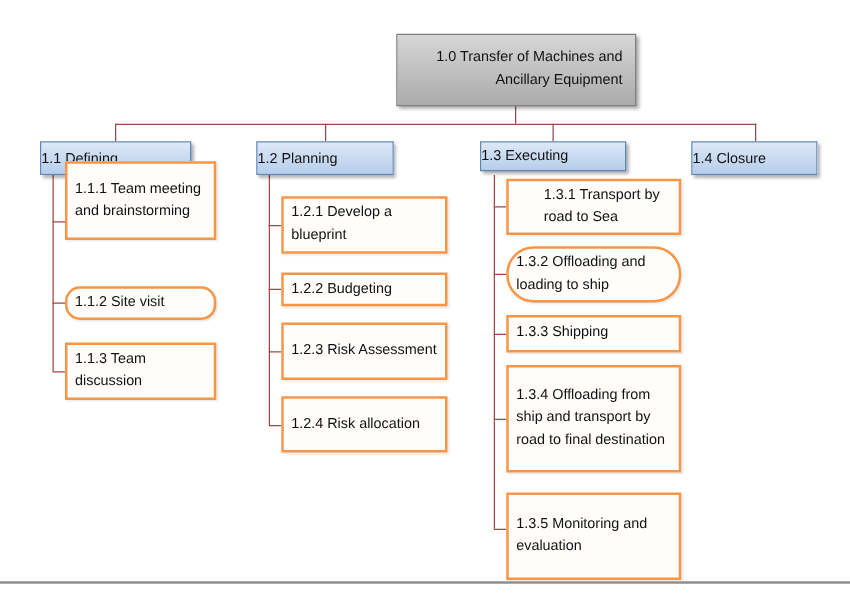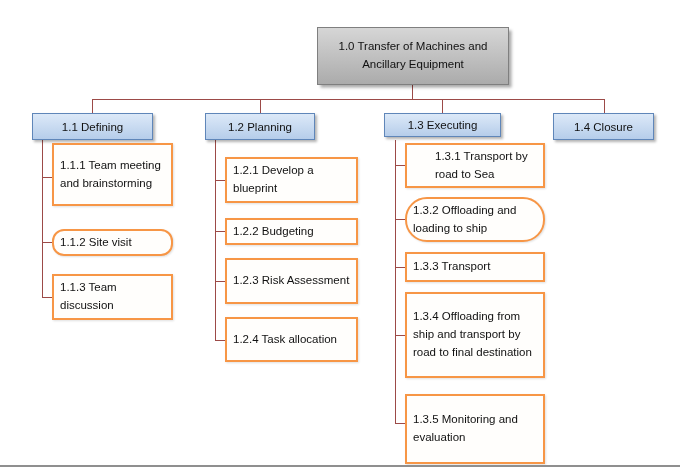--- a/index.html
+++ b/index.html
@@ -26,48 +26,48 @@
     position: absolute;
     box-sizing: border-box;
   }
 
   .node.root {
     left: 317px; top: 27px; width: 192px; height: 58px;
     background: linear-gradient(to bottom, var(--root-fill-top, #d6d6d6), var(--root-fill-bottom, #ababab));
     border: 1px solid var(--root-border, #7f7f7f);
     box-shadow: 2.5px 2.5px 3px rgba(0,0,0,0.35);
     display: flex; align-items: center; justify-content: center;
-    text-align: center;
+    text-align: right;
     font-size: 11.5px; line-height: 1.55;
     padding: 4px 10px;
   }
 
   .node.lvl2 {
     background: linear-gradient(to bottom, var(--level2-fill-top, #dce9f8), var(--level2-fill-bottom, #b6cdea));
     border: 1.5px solid var(--level2-border, #5f86b9);
     box-shadow: 2px 2px 2.5px rgba(0,0,0,0.3);
-    display: flex; align-items: center; justify-content: center;
+    display: flex; align-items: center; 
     text-align: center;
     font-size: 11.5px;
   }
   .lvl2.l1 { left: 32px;  top: 113px; width: 121px; height: 27px; }
   .lvl2.l2 { left: 205px; top: 113px; width: 110px; height: 27px; }
   .lvl2.l3 { left: 384px; top: 113px; width: 117px; height: 24px; }
   .lvl2.l4 { left: 553px; top: 113px; width: 101px; height: 27px; }
 
   .node.child {
     background: #fffefc;
     border: 2.5px solid var(--child-border, #f79646);
     box-shadow: 1px 1px 2px rgba(0,0,0,0.12);
     display: flex; align-items: center;
     text-align: left;
     font-size: 11.5px; line-height: 1.55;
     padding: 2px 6px;
   }
-  .child.c11a { left: 52px;  top: 143px; width: 121px; height: 63px; }
+  .child.c11a { left: 52px;  top: 129px; width: 121px; height: 63px; }
   .child.c11b { left: 52px;  top: 229px; width: 121px; height: 27px; border-radius: 12px; }
   .child.c11c { left: 52px;  top: 274px; width: 121px; height: 46px; }
 
   .child.c12a { left: 225px; top: 157px; width: 133px; height: 46px; }
   .child.c12b { left: 225px; top: 218px; width: 133px; height: 27px; }
   .child.c12c { left: 225px; top: 258px; width: 133px; height: 46px; }
   .child.c12d { left: 225px; top: 317px; width: 133px; height: 45px; }
 
   .child.c13a { left: 405px; top: 143px; width: 140px; height: 45px; padding-left: 28px; }
   .child.c13b { left: 405px; top: 197px; width: 140px; height: 45px; border-radius: 22px; }
@@ -141,31 +141,31 @@
   <div class="node child c12a">
     <span>1.2.1 Develop a blueprint</span>
   </div>
   <div class="node child c12b">
     <span>1.2.2 Budgeting</span>
   </div>
   <div class="node child c12c">
     <span>1.2.3 Risk Assessment</span>
   </div>
   <div class="node child c12d">
-    <span>1.2.4 Task allocation</span>
+    <span>1.2.4 Risk allocation</span>
   </div>
 
   <div class="node child c13a">
     <span>1.3.1 Transport by road to Sea</span>
   </div>
   <div class="node child c13b">
     <span>1.3.2 Offloading and loading to ship</span>
   </div>
   <div class="node child c13c">
-    <span>1.3.3 Transport</span>
+    <span>1.3.3 Shipping</span>
   </div>
   <div class="node child c13d">
     <span>1.3.4 Offloading from ship and transport by road to final destination</span>
   </div>
   <div class="node child c13e">
     <span>1.3.5 Monitoring and evaluation</span>
   </div>
 
   <div class="bottom-rule"></div>
 

